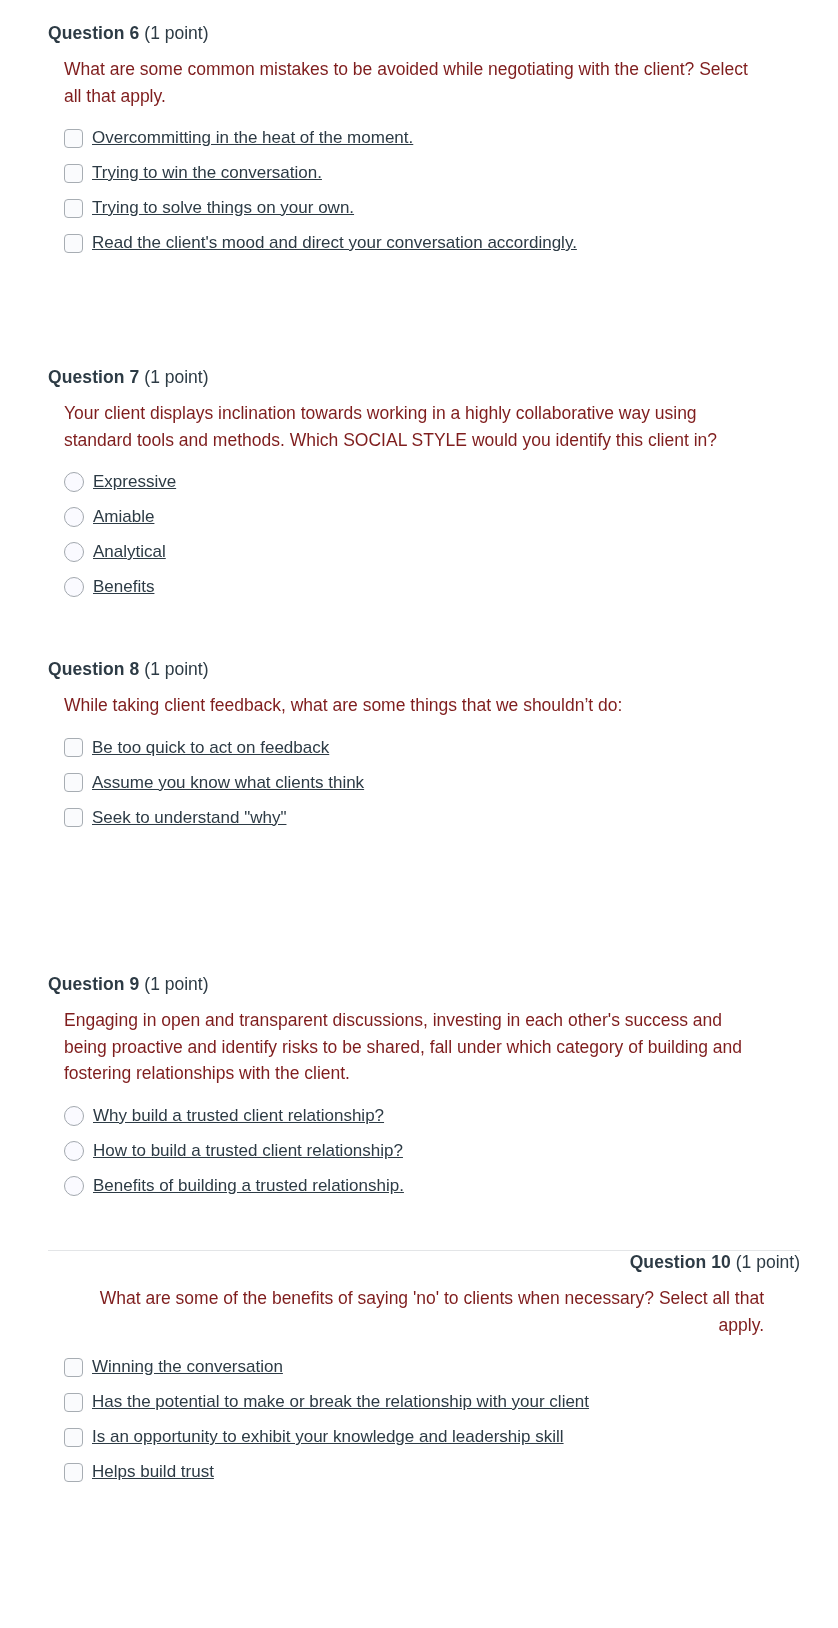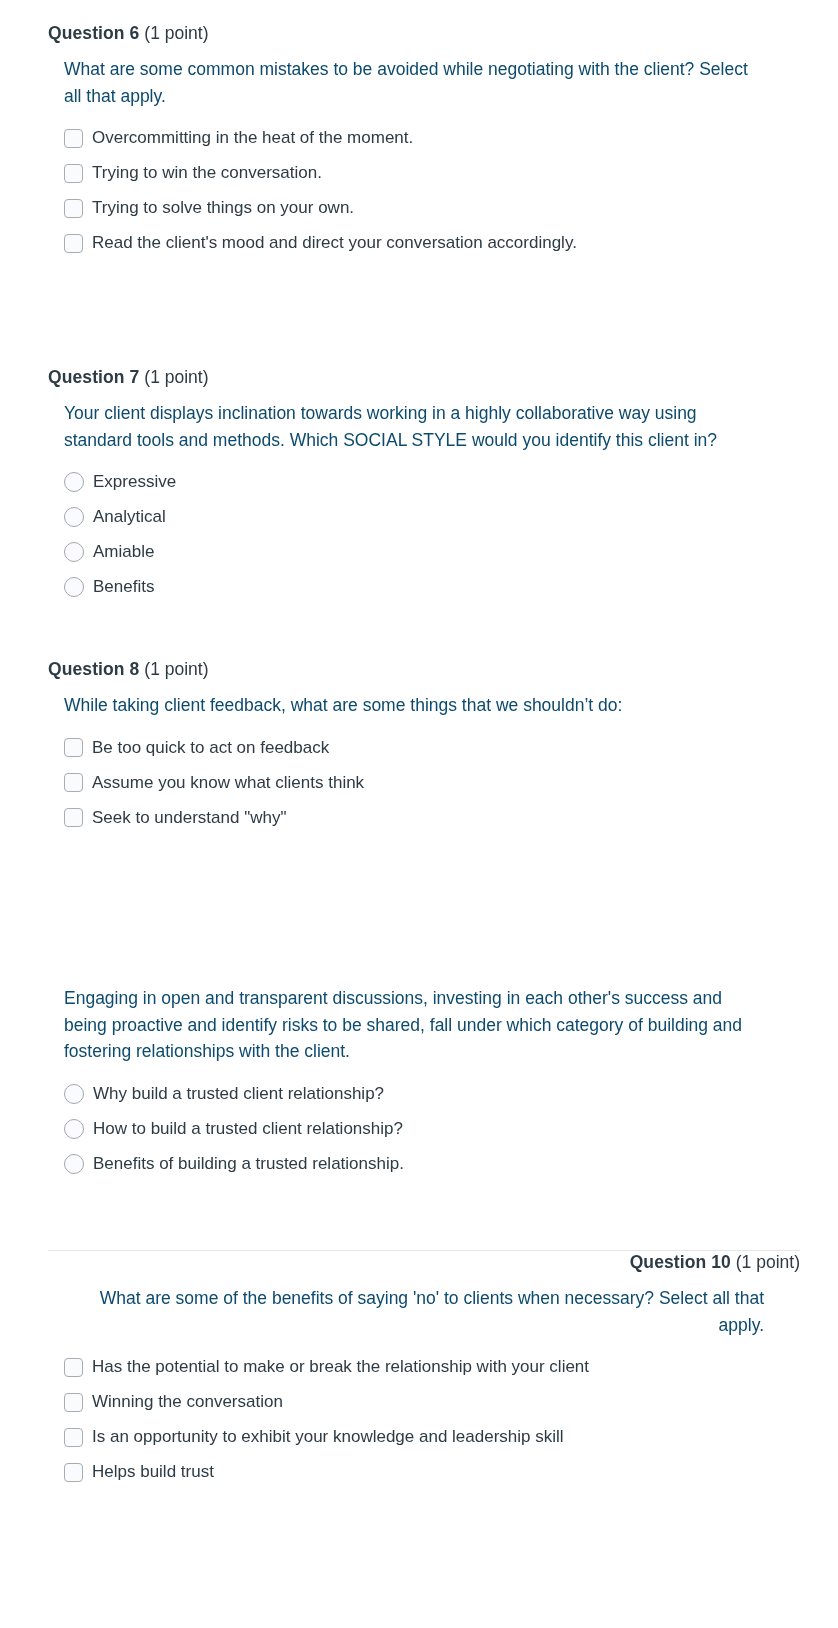--- a/index.html
+++ b/index.html
@@ -39,21 +39,21 @@
     font-weight: bold;
     letter-spacing: 0.1px;
   }
   .q-header .q-points {
     font-weight: normal;
   }
 
   .q-text {
     font-size: 17.5px;
     line-height: 26.5px;
-    color: #0c4a6e;
+    color: #7f1d1d;
     margin: 12px 0 0 16px;
     max-width: 700px;
   }
 
   .options {
     margin: 18px 0 0 16px;
   }
 
   .option-row {
     display: flex;
@@ -82,20 +82,21 @@
     background: #fafaff;
     box-sizing: border-box;
     margin-right: 9px;
   }
 
   .option-label {
     font-size: 17px;
     line-height: 22px;
     color: #2d3b45;
     white-space: nowrap;
+    text-decoration: underline;
   }
 
   .divider {
     position: absolute;
     left: 48px;
     right: 38px;
     bottom: 24px;
     height: 1px;
     background: #e3e5e7;
   }
@@ -144,28 +145,28 @@
       <span class="q-points">(1 point)</span>
     </div>
     <div class="q-text">Your client displays inclination towards working in a highly collaborative way using standard tools and methods. Which SOCIAL STYLE would you identify this client in?</div>
     <div class="options">
       <div class="option-row">
         <span class="radio-marker"></span>
         <span class="option-label">Expressive</span>
       </div>
       <div class="option-row">
         <span class="radio-marker"></span>
+        <span class="option-label">Amiable</span>
+      </div>
+      <div class="option-row">
+        <span class="radio-marker"></span>
         <span class="option-label">Analytical</span>
       </div>
       <div class="option-row">
         <span class="radio-marker"></span>
-        <span class="option-label">Amiable</span>
-      </div>
-      <div class="option-row">
-        <span class="radio-marker"></span>
         <span class="option-label">Benefits</span>
       </div>
     </div>
   </div>
 
   <div class="question-block" id="q8">
     <div class="q-header">
       <span class="q-label">Question 8</span>
       <span class="q-points">(1 point)</span>
     </div>
@@ -180,20 +181,24 @@
         <span class="option-label">Assume you know what clients think</span>
       </div>
       <div class="option-row">
         <span class="box-marker"></span>
         <span class="option-label">Seek to understand "why"</span>
       </div>
     </div>
   </div>
 
   <div class="question-block" id="q9">
+    <div class="q-header">
+      <span class="q-label">Question 9</span>
+      <span class="q-points">(1 point)</span>
+    </div>
     <div class="q-text">Engaging in open and transparent discussions, investing in each other's success and being proactive and identify risks to be shared, fall under which category of building and fostering relationships with the client.</div>
     <div class="options">
       <div class="option-row">
         <span class="radio-marker"></span>
         <span class="option-label">Why build a trusted client relationship?</span>
       </div>
       <div class="option-row">
         <span class="radio-marker"></span>
         <span class="option-label">How to build a trusted client relationship?</span>
       </div>
@@ -206,25 +211,25 @@
 
   <div class="question-block" id="q10">
     <div class="q-header">
       <span class="q-label">Question 10</span>
       <span class="q-points">(1 point)</span>
     </div>
     <div class="q-text">What are some of the benefits of saying 'no' to clients when necessary? Select all that apply.</div>
     <div class="options">
       <div class="option-row">
         <span class="box-marker"></span>
+        <span class="option-label">Winning the conversation</span>
+      </div>
+      <div class="option-row">
+        <span class="box-marker"></span>
         <span class="option-label">Has the potential to make or break the relationship with your client</span>
-      </div>
-      <div class="option-row">
-        <span class="box-marker"></span>
-        <span class="option-label">Winning the conversation</span>
       </div>
       <div class="option-row">
         <span class="box-marker"></span>
         <span class="option-label">Is an opportunity to exhibit your knowledge and leadership skill</span>
       </div>
       <div class="option-row">
         <span class="box-marker"></span>
         <span class="option-label">Helps build trust</span>
       </div>
     </div>

